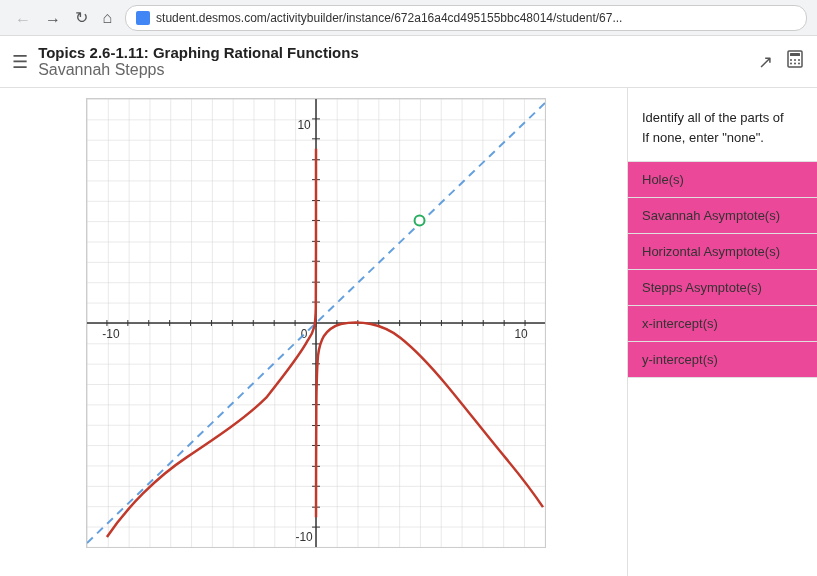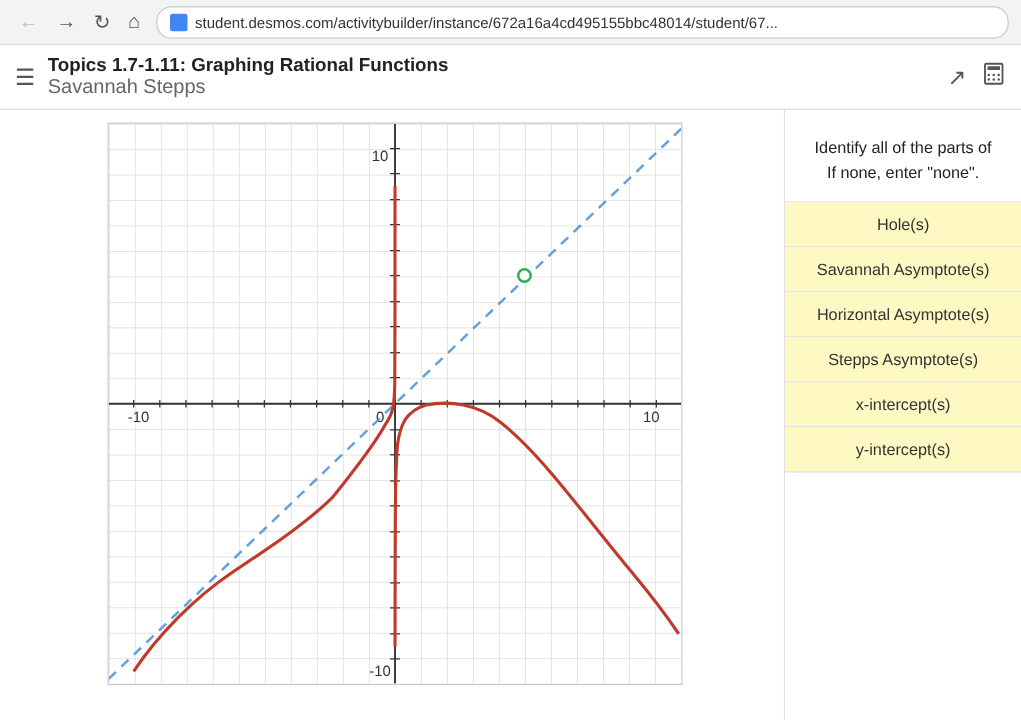--- a/index.html
+++ b/index.html
@@ -125,38 +125,37 @@
       top: 0; left: 0;
       width: 100%; height: 100%;
     }
 
     
     .right-panel {
       width: 190px;
       background: #fff;
       border-left: 1px solid #e0e0e0;
       padding: 12px 0 0 0;
-      text-align: center;
     }
     .panel-instruction {
       padding: 8px 14px 14px 14px;
       font-size: 13px;
       color: #222;
       line-height: 1.5;
     }
     .panel-items {
       border-top: 1px solid #e0e0e0;
     }
     .panel-item {
       border-bottom: 1px solid #e0e0e0;
       padding: 10px 14px;
       font-size: 13px;
       color: #333;
       cursor: pointer;
-      background: #fef9c3;
+      background: #ec4899;
     }
   </style>
 </head>
 <body>
 
 <div class="browser-bar">
   <div class="nav-buttons">
     <button class="nav-btn disabled">←</button>
     <button class="nav-btn">→</button>
     <button class="nav-btn">↻</button>
@@ -164,21 +163,21 @@
   </div>
   <div class="address-bar">
     <span class="favicon"></span>
     <span>student.desmos.com/activitybuilder/instance/672a16a4cd495155bbc48014/student/67...</span>
   </div>
 </div>
 
 <div class="app-header">
   <span class="hamburger">☰</span>
   <div class="header-title-block">
-    <div class="header-title">Topics 1.7-1.11: Graphing Rational Functions</div>
+    <div class="header-title">Topics 2.6-1.11: Graphing Rational Functions</div>
     <div class="header-subtitle">Savannah Stepps</div>
   </div>
   <div class="header-icons">
     <button class="header-icon-btn">↗</button>
     <button class="header-icon-btn">
       
       <svg width="20" height="20" viewBox="0 0 20 20" fill="none" xmlns="http://www.w3.org/2000/svg">
         <rect x="3" y="2" width="14" height="16" rx="1" stroke="#555" stroke-width="1.5"></rect>
         <rect x="5" y="4" width="10" height="3" rx="0.5" fill="#555"></rect>
         <circle cx="6" cy="11" r="1" fill="#555"></circle>

